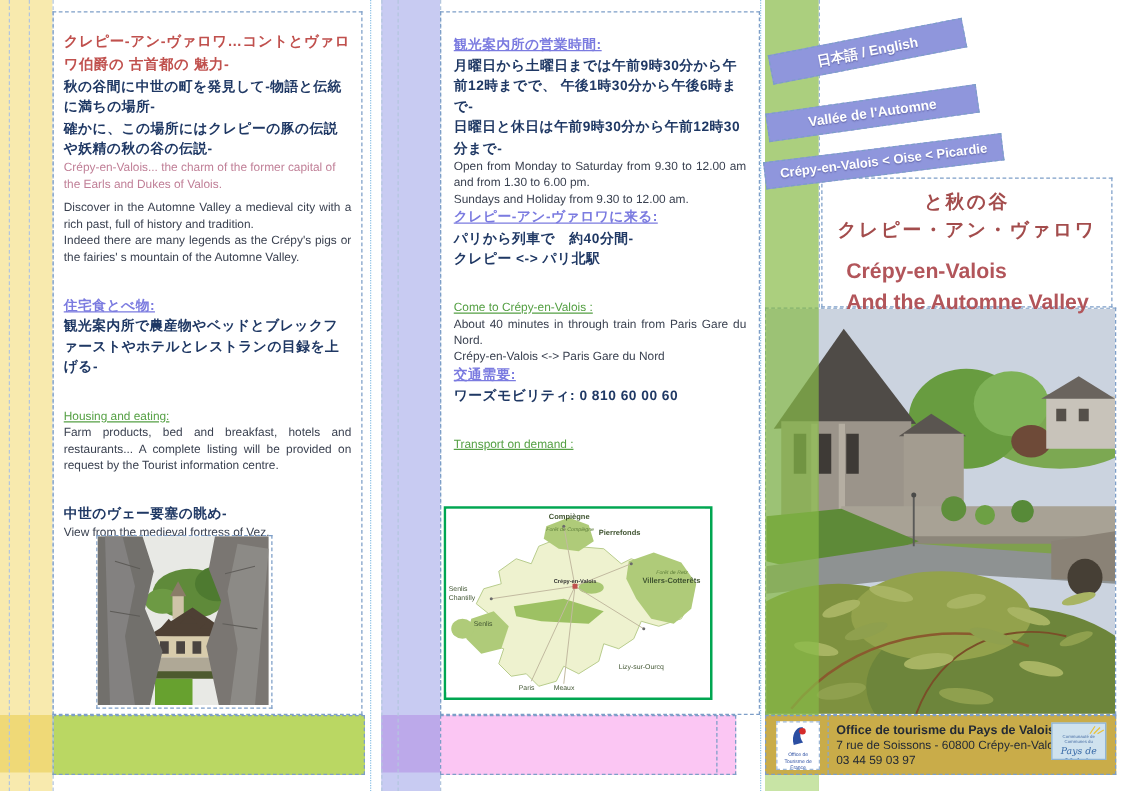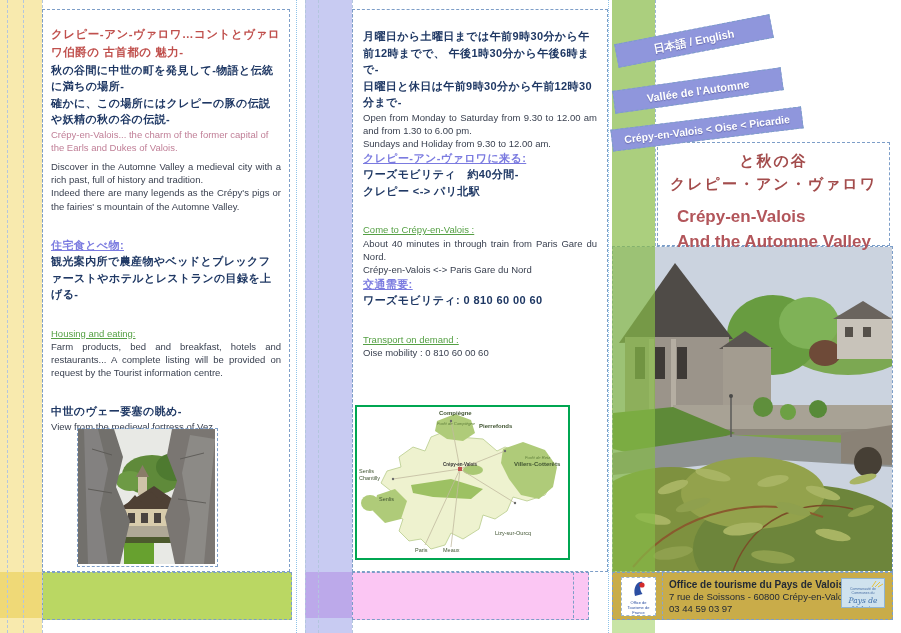--- a/index.html
+++ b/index.html
@@ -132,34 +132,34 @@
       <polygon points="137,0 94,0 89,26 99,52 87,88 97,135 137,135" fill="#7a7672"></polygon>
       <polygon points="137,10 112,6 104,44 112,90 106,135 126,135" fill="#8c8a86"></polygon>
       <line x1="14" y1="20" x2="34" y2="26" stroke="#5d5b57" stroke-width="1"></line>
       <line x1="10" y1="60" x2="34" y2="64" stroke="#5d5b57" stroke-width="1"></line>
       <line x1="102" y1="30" x2="126" y2="24" stroke="#605e5a" stroke-width="1"></line>
       <line x1="100" y1="70" x2="128" y2="74" stroke="#605e5a" stroke-width="1"></line>
     </svg>
   </div>
 
   <div class="abs textbox mid-box dashed">
+    <div class="jp-link-head">観光案内所の営業時間:</div>
     <div class="jp-body">月曜日から土曜日までは午前9時30分から午前12時までで、 午後1時30分から午後6時まで-</div>
     <div class="jp-body">日曜日と休日は午前9時30分から午前12時30分まで-</div>
     <div class="en-body">Open from Monday to Saturday from 9.30 to 12.00 am and from 1.30 to 6.00 pm.</div>
     <div class="en-body" style="text-align:left;">Sundays and Holiday from 9.30 to 12.00 am.</div>
     <div class="jp-link-head gap-l">クレピー-アン-ヴァロワに来る:</div>
-    <div class="jp-body">ワーズモビリティ　約40分間-</div>
+    <div class="jp-body">パリから列車で　約40分間-</div>
     <div class="jp-body">クレピー &lt;-&gt; パリ北駅</div>
     <div class="en-green-head gap-m">Come to Crépy-en-Valois :</div>
     <div class="en-body">About 40 minutes in through train from Paris Gare du Nord.</div>
     <div class="en-body" style="text-align:left;">Crépy-en-Valois &lt;-&gt; Paris Gare du Nord</div>
     <div class="jp-link-head gap-l">交通需要:</div>
     <div class="jp-body">ワーズモビリティ: 0 810 60 00 60</div>
     <div class="en-green-head gap-m">Transport on demand :</div>
-    <div class="en-body" style="text-align:left;">Oise mobility : 0 810 60 00 60</div>
   </div>
 
   <div class="abs map-box">
     <svg width="207" height="147" viewBox="0 0 207 147">
       <rect width="207" height="147" fill="#ffffff"></rect>
       <path fill="#eef2cf" stroke="#b8cc8c" stroke-width="0.8" d="M94,12 L108,20 L102,30 L126,32 L140,44 L148,40 L170,48 L190,58 L196,74 L188,88 L170,94 L156,90 L150,104 L138,112 L126,108 L122,122 L106,132 L94,126 L88,138 L74,142 L64,132 L52,134 L42,124 L46,112 L32,108 L26,94 L34,84 L24,76 L30,64 L44,60 L42,50 L56,40 L68,44 L74,30 L84,26 Z"></path>
       <path d="M80,14 L98,7 L114,13 L118,26 L106,34 L90,32 L78,24 Z" fill="#afcb79"></path>
       <path d="M146,42 L166,35 L188,43 L200,60 L196,80 L182,92 L164,88 L152,72 L144,56 Z" fill="#afcb79"></path>
       <path d="M20,88 L38,82 L50,94 L44,112 L28,116 L16,104 Z" fill="#afcb79"></path>
       <ellipse cx="13" cy="96" rx="9" ry="8" fill="#afcb79"></ellipse>

